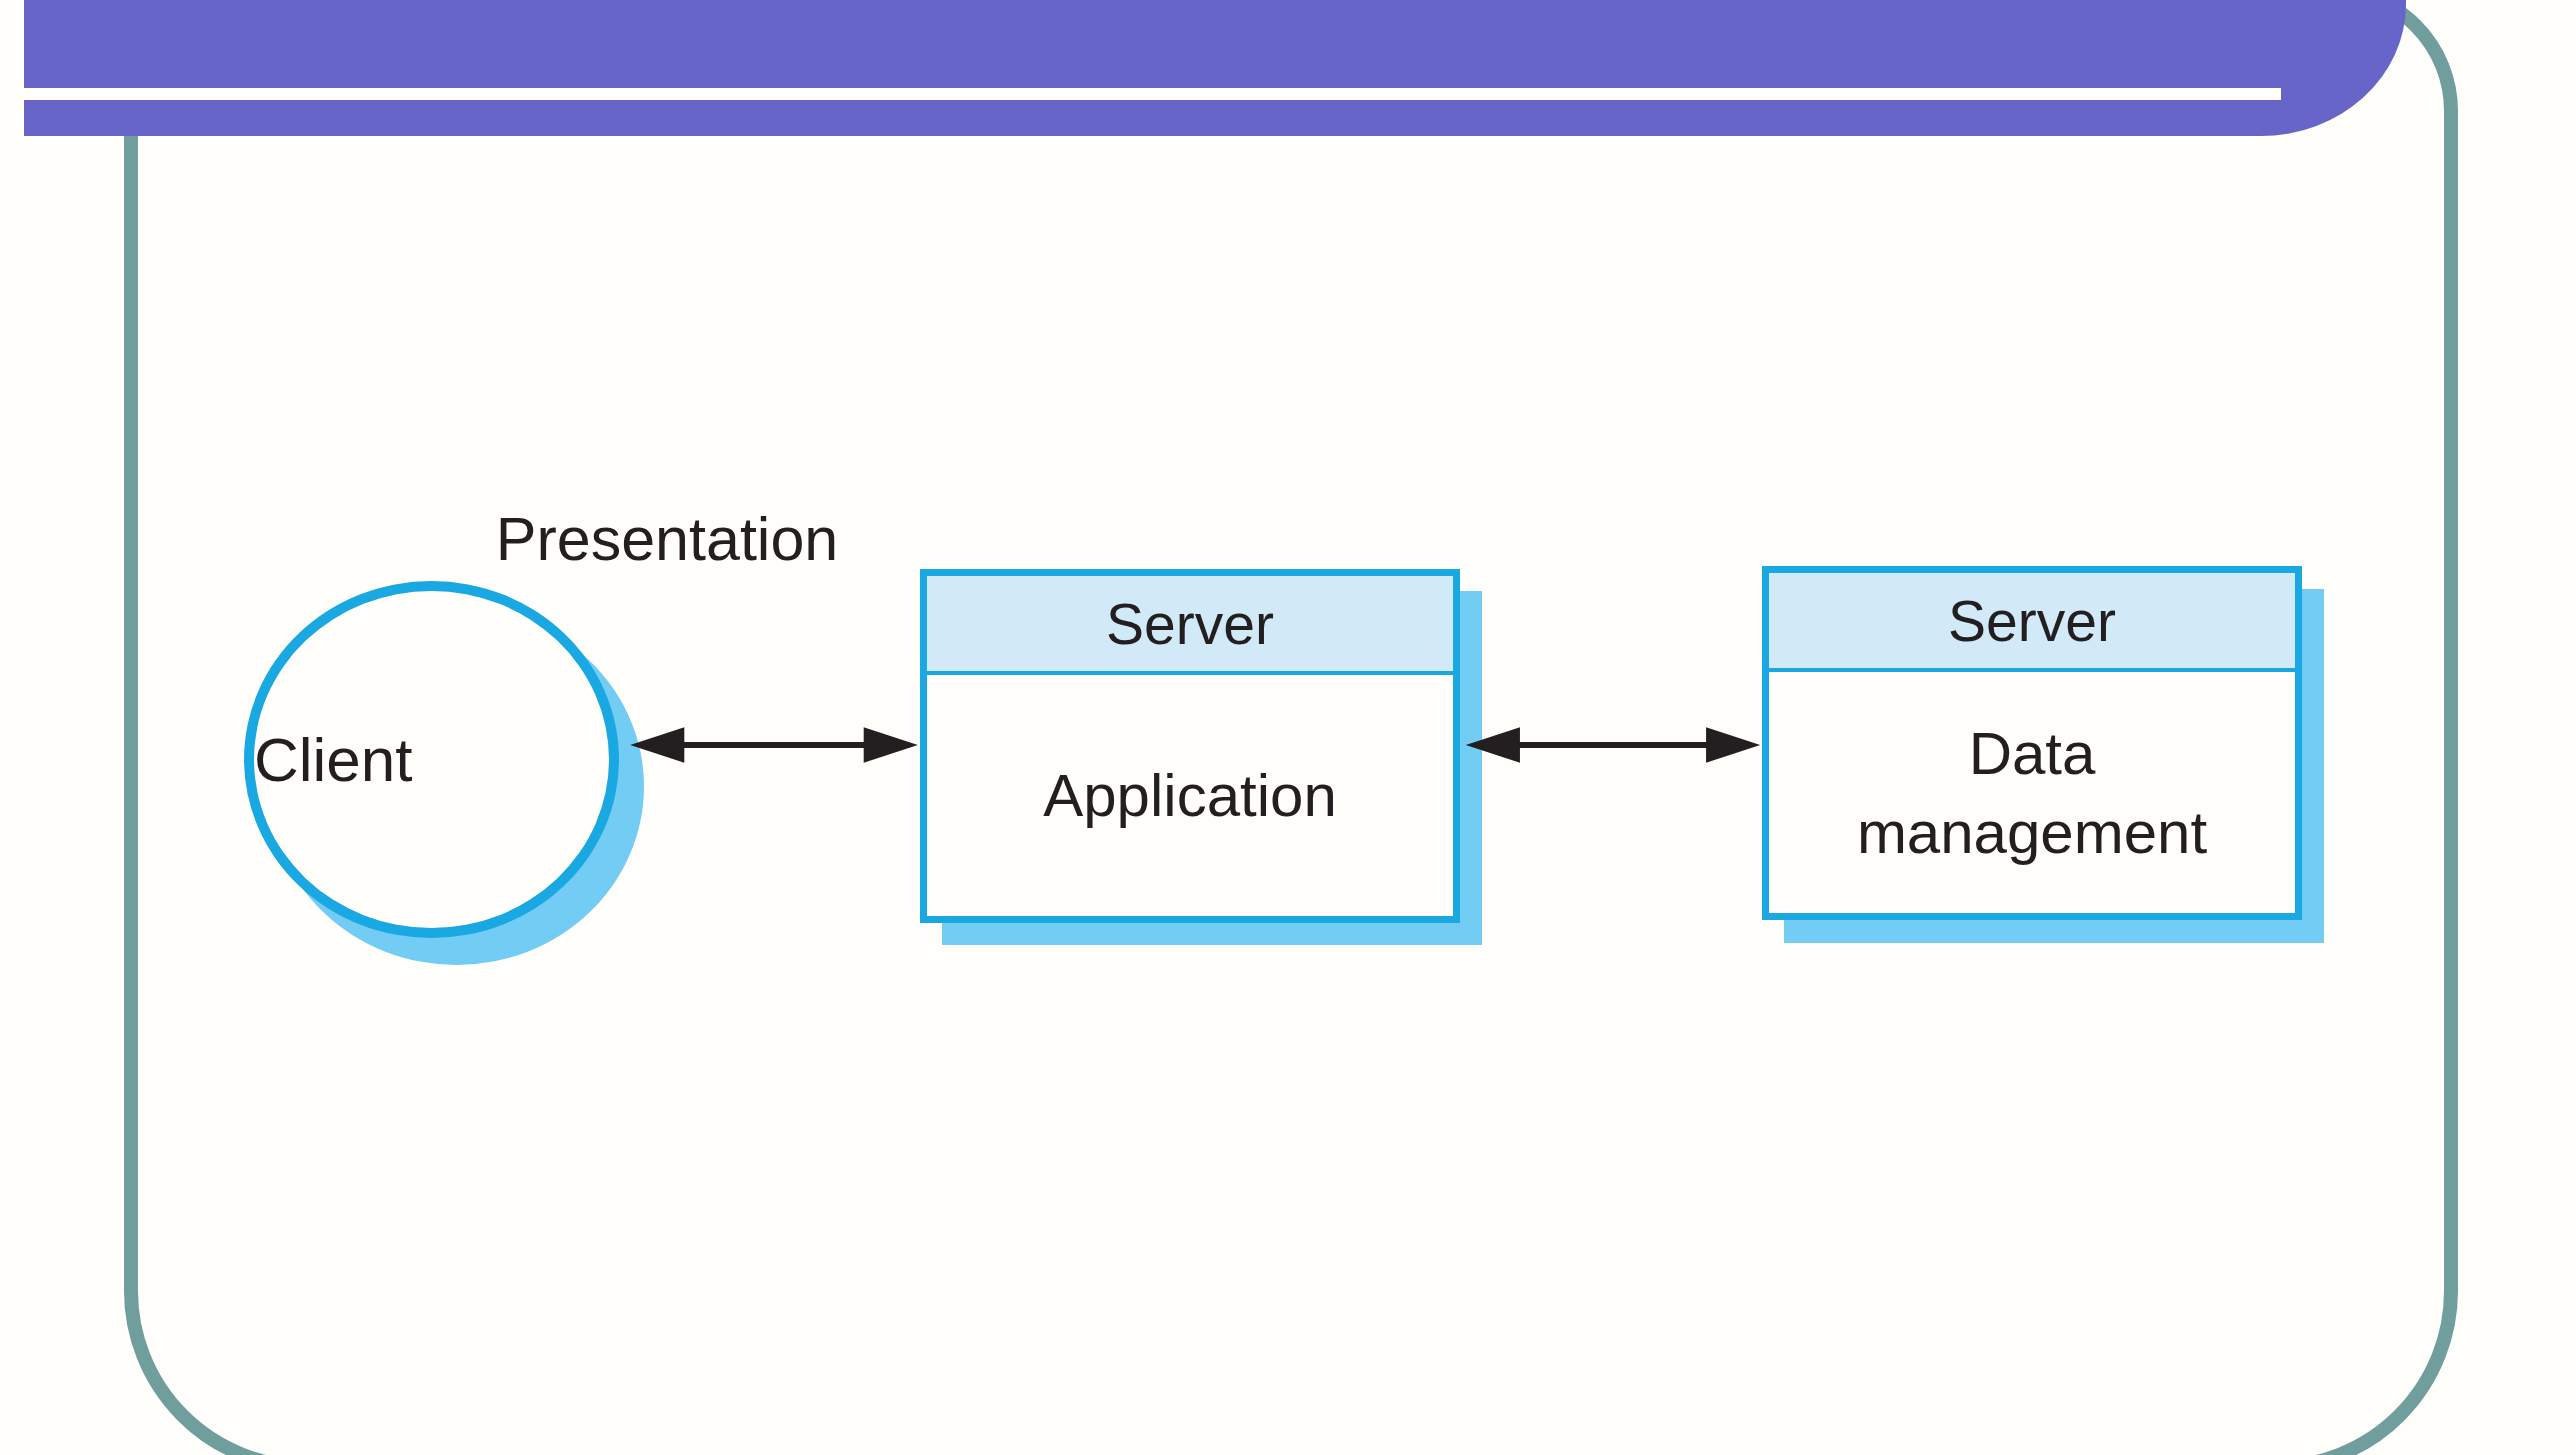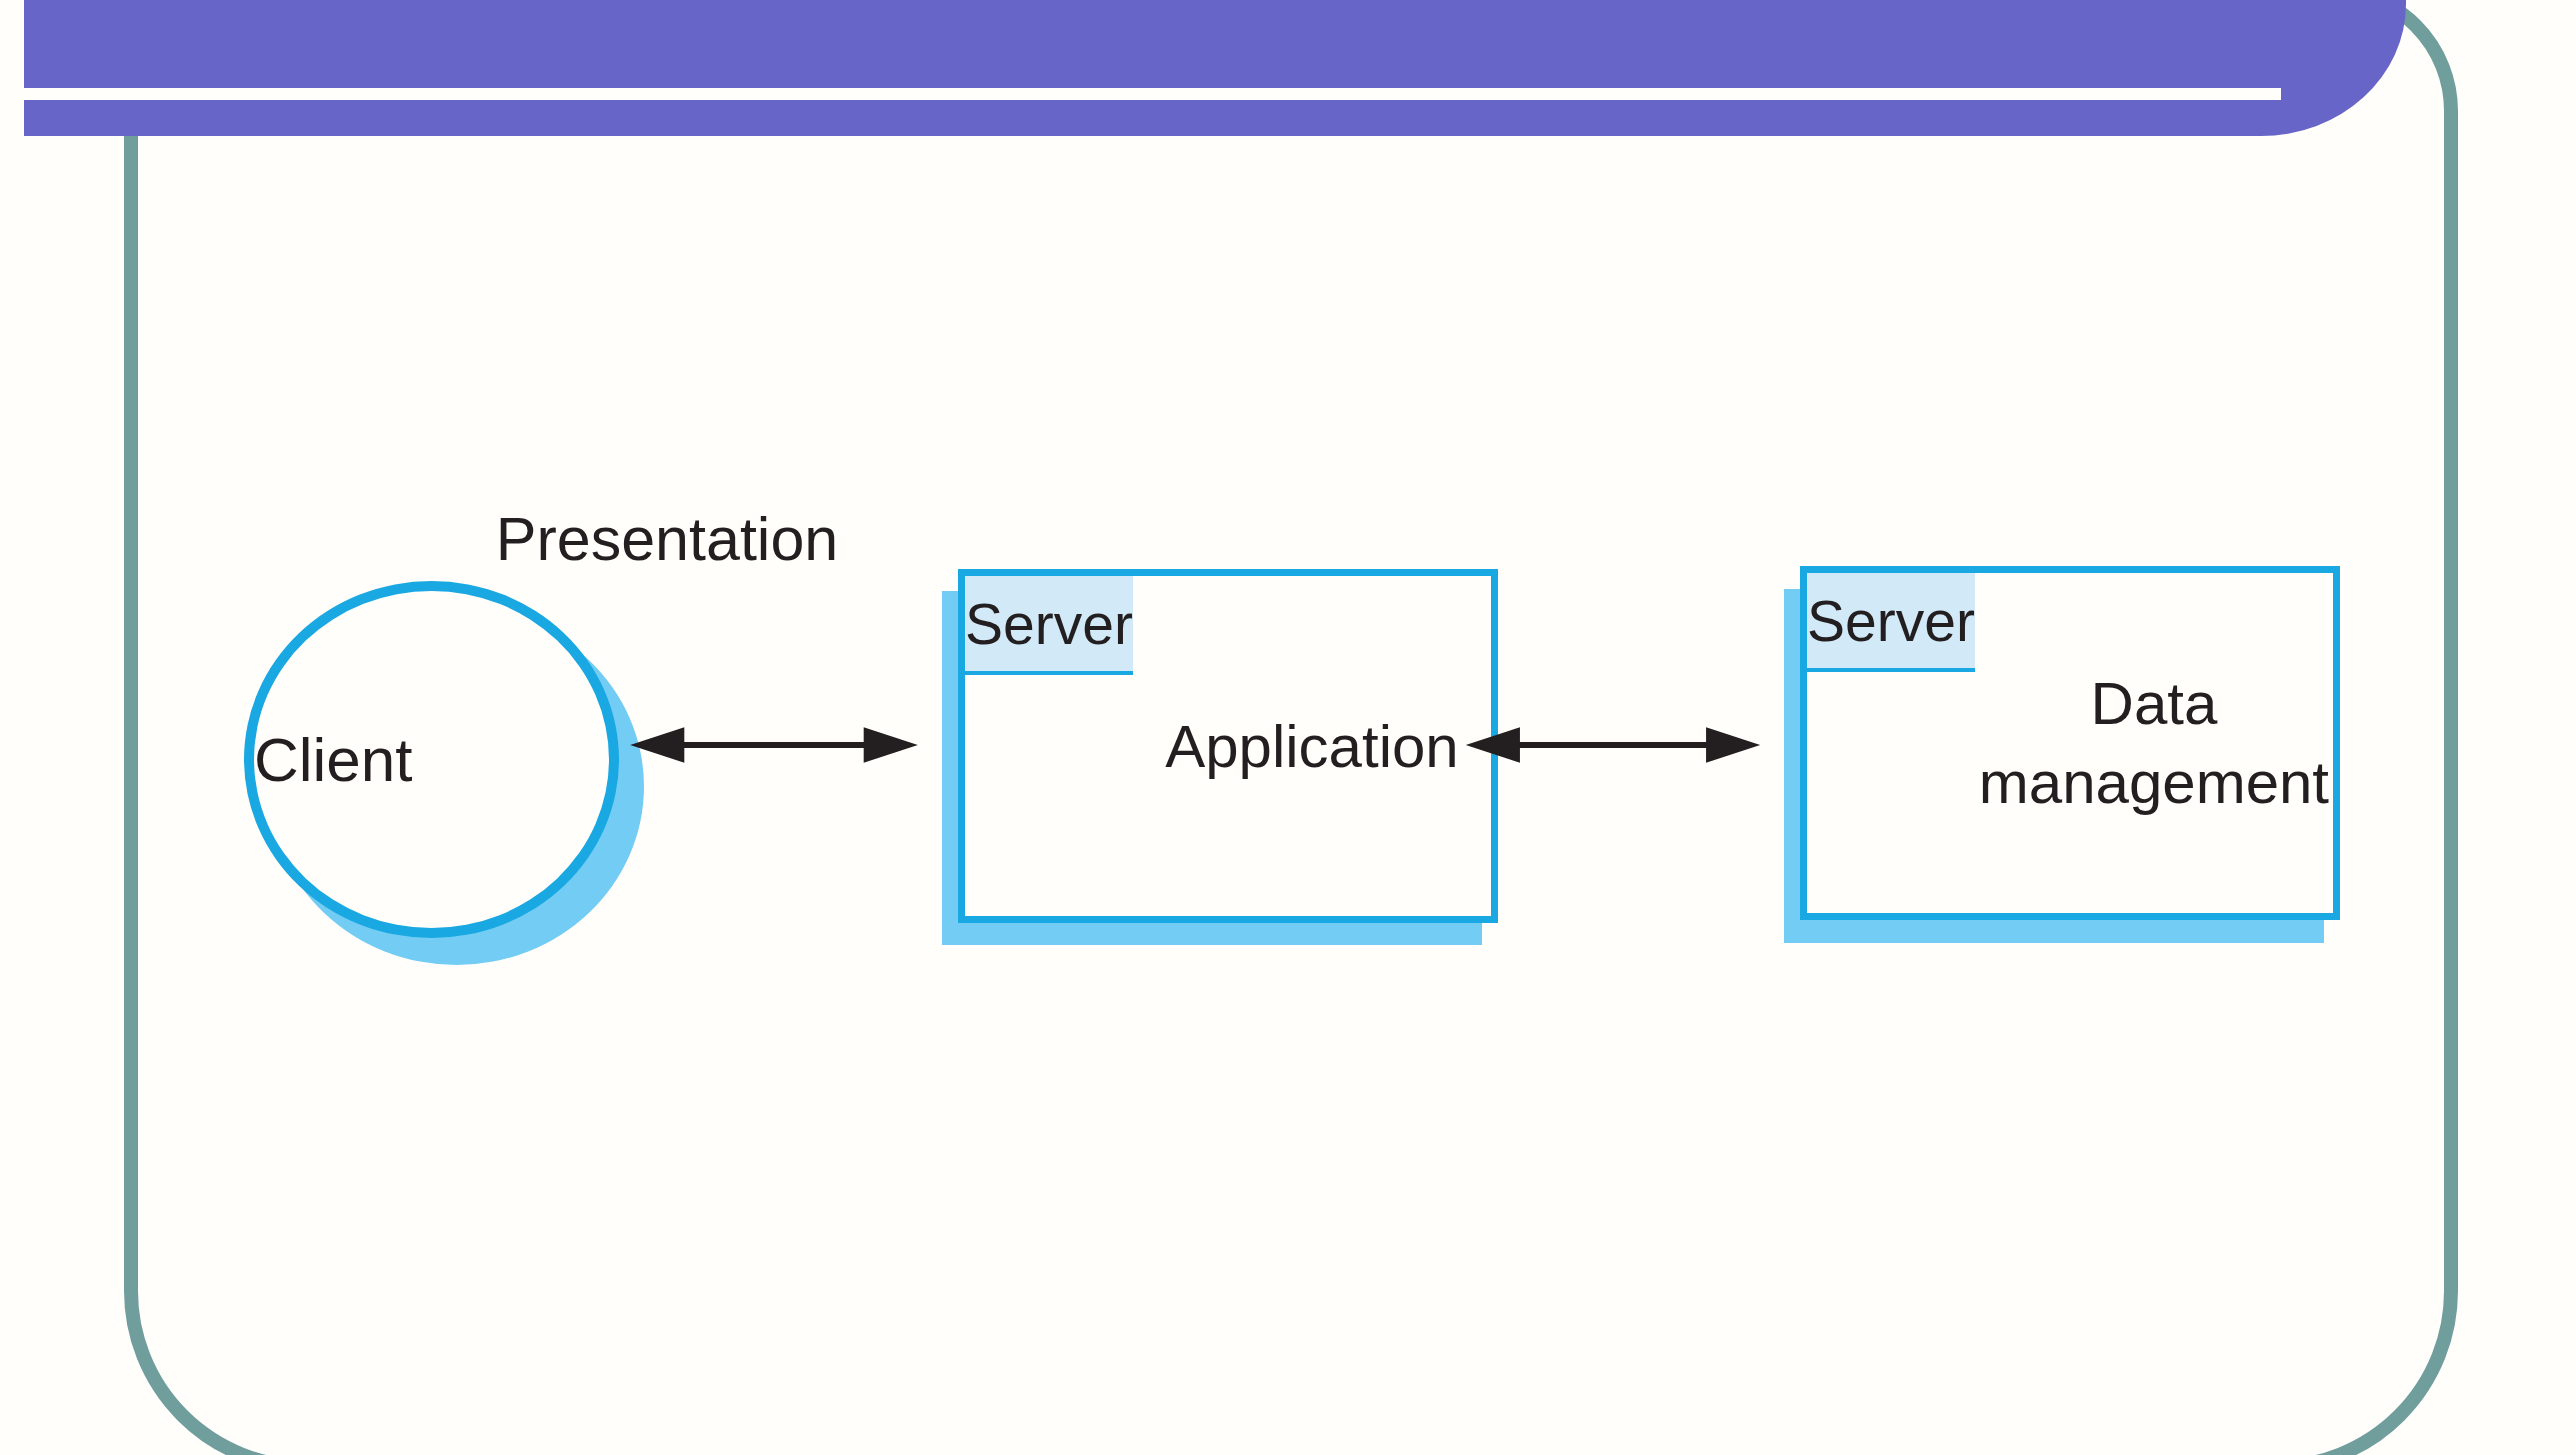--- a/index.html
+++ b/index.html
@@ -79,23 +79,22 @@
     position: absolute;
     width: 540px; height: 354px;
     background: var(--shape-shadow-blue, #72ccf4);
     z-index: 3;
   }
   .server-box {
     position: absolute;
     width: 540px; height: 354px;
     background: var(--background, #fffefb);
     border: 7.7px solid var(--shape-cyan, #1aa8e2);
-    display: flex; flex-direction: row;
+    display: flex; flex-direction: column;
     z-index: 4;
-    margin-left: 38px;
   }
   .server-box .box-header {
     height: 99px;
     background: var(--server-header-fill, #d2e9f8);
     border-bottom: 4.3px solid var(--shape-cyan, #1aa8e2);
     display: flex; align-items: center; justify-content: center;
     font-size: 57px;
   }
   .server-box .box-body {
     flex: 1;

